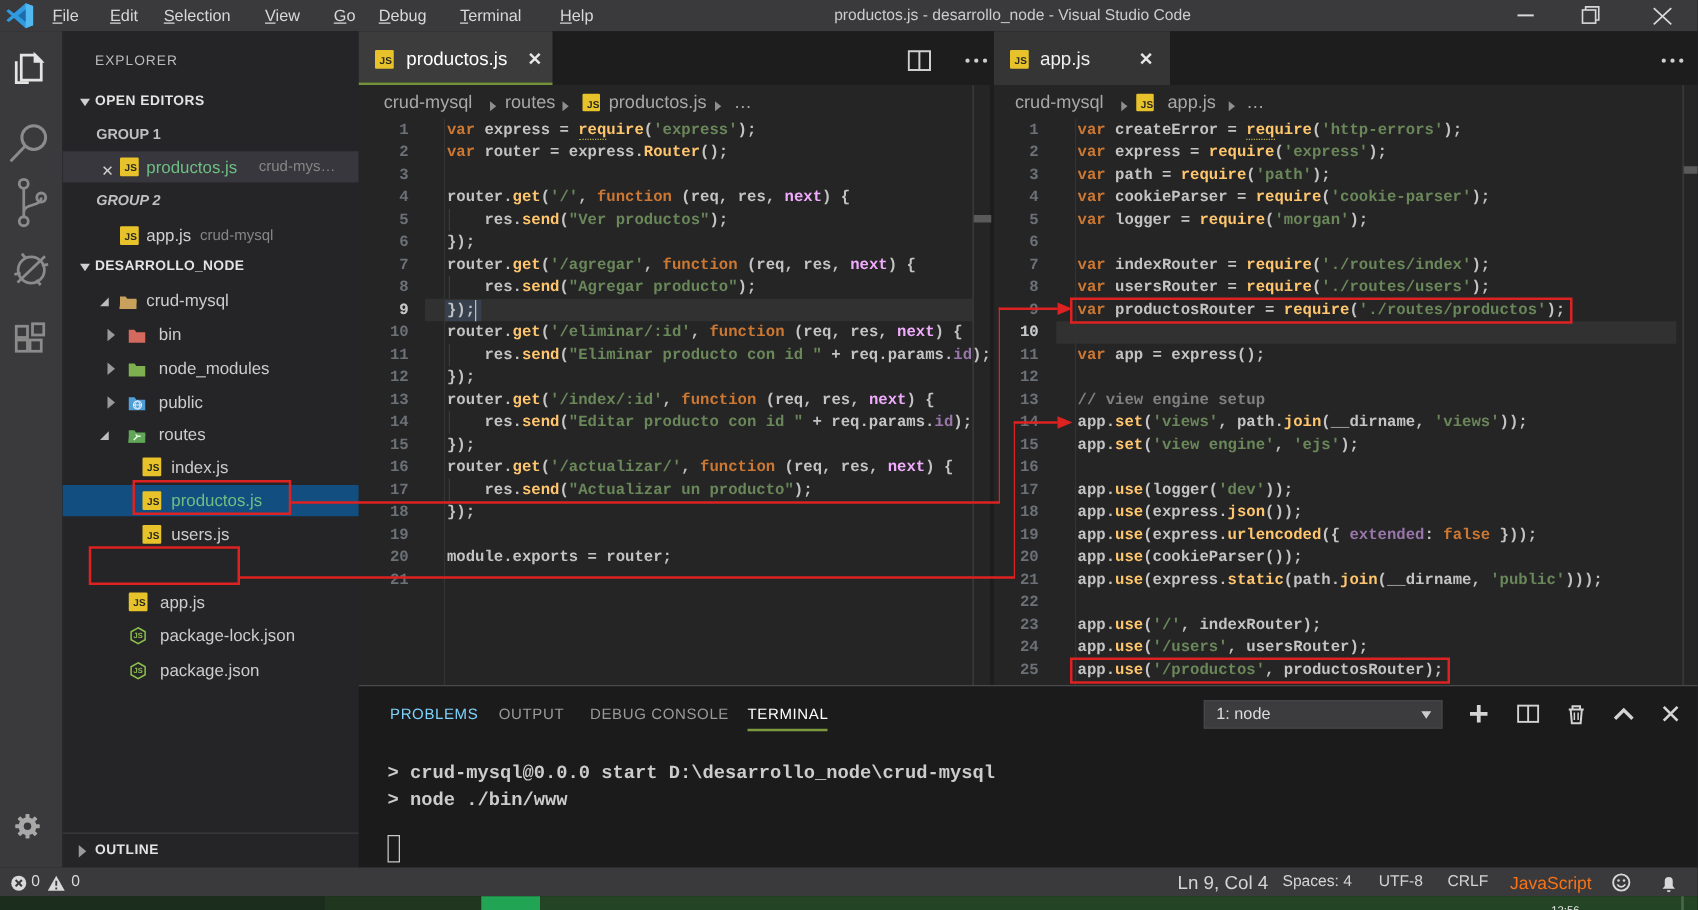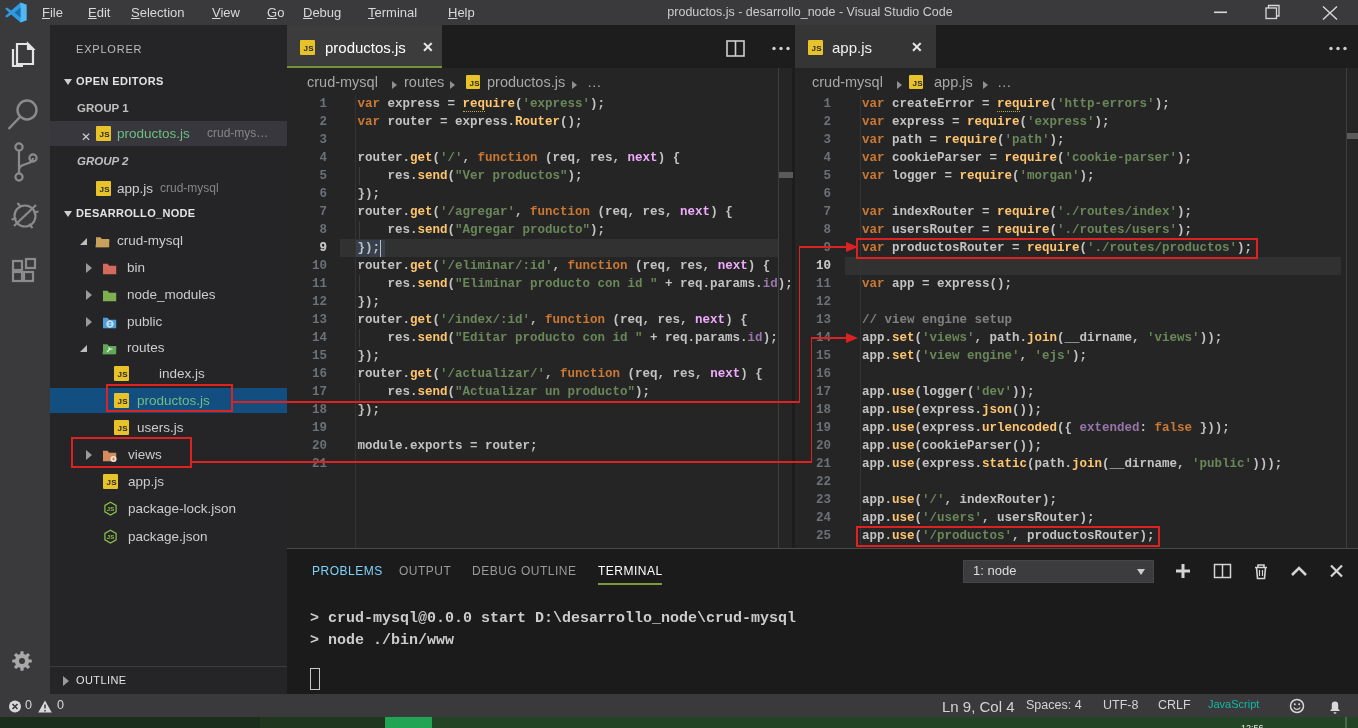--- a/index.html
+++ b/index.html
@@ -153,42 +153,33 @@
         <path d="M1 3.2 h4.4 l1.5 1.8 h7.3 v8.2 h-13.2 z" fill="#61a758"></path>
         <path d="M1.6 6.2 h13 l-1.8 7 h-12.6 z" fill="#61a758" opacity="0.65"></path>
         <path d="M5 11 l3-3 l-1.5-1.5 M8 8 l2.5 0" stroke="#eaffea" stroke-width="1.1" fill="none"></path>
       </svg>
       <span style="position:absolute;left:77px;">routes</span>
     </div>
 <div class="crow" style="top:336px;height:25px;line-height:25px;">
       <span class="jsic" style="left:64px;top:50%;margin-top:-7.5px;">
         <span>JS</span>
       </span>
-      <span style="position:absolute;left:87px;margin-left:22px;">index.js</span>
+      <span style="position:absolute;left:87px;">index.js</span>
     </div>
 <div class="crow" style="top:363px;height:25px;line-height:25px;background:#134e80;">
       <span class="jsic" style="left:64px;top:50%;margin-top:-7.5px;">
         <span>JS</span>
       </span>
       <span style="position:absolute;left:87px;color:#6fbe83;">productos.js</span>
     </div>
 <div class="crow" style="top:390px;height:25px;line-height:25px;">
       <span class="jsic" style="left:64px;top:50%;margin-top:-7.5px;">
         <span>JS</span>
       </span>
       <span style="position:absolute;left:87px;">users.js</span>
-    </div>
-<div class="crow" style="top:417px;height:25px;line-height:25px;">
-      <span style="position:absolute;left:36px;top:50%;margin-top:-5px;width:0;height:0;border-top:5px solid transparent;border-bottom:5px solid transparent;border-left:6px solid #9a9a9a;"></span>
-      <svg style="position:absolute;left:52px;top:50%;margin-top:-7px;" width="16" height="15" viewBox="0 0 16 15">
-        <path d="M1 2.8 h4.6 l1.5 1.9 h7.1 v8.5 h-13.2 z" fill="#d68a5e"></path>
-        <circle cx="11.5" cy="11" r="3" fill="#efe3d2"></circle>
-        <path d="M10 11 h3 M11.5 9.5 v3" stroke="#c9764a" stroke-width="0.9"></path>
-      </svg>
-      <span style="position:absolute;left:78px;">views</span>
     </div>
 <div class="crow" style="top:444px;height:25px;line-height:25px;">
       <span class="jsic" style="left:53px;top:50%;margin-top:-7.5px;">
         <span>JS</span>
       </span>
       <span style="position:absolute;left:78px;">app.js</span>
     </div>
 <div class="crow" style="top:471px;height:25px;line-height:25px;">
       <svg style="position:absolute;left:53px;top:50%;margin-top:-7.5px;" width="15" height="15" viewBox="0 0 15 15">
         <path d="M7.5 1.2 L13.1 4.4 V10.8 L7.5 14 L1.9 10.8 V4.4 Z" fill="none" stroke="#8cc04c" stroke-width="1.2"></path>
@@ -199,21 +190,21 @@
 <div class="crow" style="top:499px;height:25px;line-height:25px;">
       <svg style="position:absolute;left:53px;top:50%;margin-top:-7.5px;" width="15" height="15" viewBox="0 0 15 15">
         <path d="M7.5 1.2 L13.1 4.4 V10.8 L7.5 14 L1.9 10.8 V4.4 Z" fill="none" stroke="#8cc04c" stroke-width="1.2"></path>
         <text x="7.5" y="9.8" font-size="6" font-weight="bold" fill="#8cc04c" text-anchor="middle" font-family="Liberation Sans">JS</text>
       </svg>
       <span style="position:absolute;left:78px;">package.json</span>
     </div>
 <div class="crow" style="top:641px;height:1px;background:#3c3c3e;"></div>
 <div class="crow" style="top:643px;height:25px;line-height:25px;">
       <span style="position:absolute;left:13px;top:50%;margin-top:-5px;width:0;height:0;border-top:5px solid transparent;border-bottom:5px solid transparent;border-left:6px solid #9a9a9a;"></span>
-      <span style="left:26px;position:absolute;font-size:11px;font-weight:normal;letter-spacing:0.4px;color:#e3e3e3;">OUTLINE</span>
+      <span style="left:26px;position:absolute;font-size:11px;font-weight:bold;letter-spacing:0.4px;color:#e3e3e3;">OUTLINE</span>
     </div>
 </div>
 <div class="a" style="left:287px;top:25px;width:1071px;height:43px;background:#1d1d1e;"></div>
 <div class="a" style="left:287px;top:68px;width:1071px;height:480px;background:#252526;"></div>
 <div class="a" style="left:287px;top:25px;width:155px;height:41px;background:#3c3c3d;"></div>
 <div class="a" style="left:287px;top:65.5px;width:155px;height:2.5px;background:#74923c;"></div>
 <span class="jsic" style="left:300px;top:40px;">
     <span>JS</span>
   </span>
 <div class="a" style="left:325px;top:39px;font-size:15px;color:#ffffff;">productos.js</div>
@@ -353,21 +344,21 @@
 app.<span class="f">use</span>(<span class="s">'/productos'</span>, productosRouter);</pre>
 <div class="a" style="left:379.5px;top:240px;width:1.5px;height:17px;background:#bbbbbb;"></div>
 <div class="a" style="left:778px;top:68px;width:1px;height:480px;background:#3e3e40;"></div>
 <div class="a" style="left:792px;top:25px;width:3px;height:523px;background:#1d1d1e;"></div>
 <div class="a" style="left:779px;top:172px;width:14px;height:6px;background:#5a5a5a;"></div>
 <div class="a" style="left:1346px;top:68px;width:1px;height:480px;background:#3e3e40;"></div>
 <div class="a" style="left:1347px;top:133px;width:11px;height:6px;background:#5a5a5a;"></div>
 <div class="a" style="left:287px;top:548px;width:1071px;height:146px;background:#1b1b1c;border-top:1px solid #4a4a4c;"></div>
 <div class="a" style="top:564px;font-size:12px;letter-spacing:0.5px;color:#7dd3fc;left:312px;">PROBLEMS</div>
 <div class="a" style="top:564px;font-size:12px;letter-spacing:0.5px;color:#9a9a9a;left:399px;">OUTPUT</div>
-<div class="a" style="top:564px;font-size:12px;letter-spacing:0.5px;color:#9a9a9a;left:472px;">DEBUG OUTLINE</div>
+<div class="a" style="top:564px;font-size:12px;letter-spacing:0.5px;color:#9a9a9a;left:472px;">DEBUG CONSOLE</div>
 <div class="a" style="top:564px;font-size:12px;letter-spacing:0.5px;color:#ffffff;left:598px;">TERMINAL</div>
 <div class="a" style="left:598px;top:583px;width:64px;height:2px;background:#7e9a3f;"></div>
 <div class="a" style="left:963px;top:560px;width:191px;height:23px;background:#3c3c3e;border:1px solid #464648;"></div>
 <div class="a" style="left:973px;top:563px;font-size:13px;color:#dddddd;">1: node</div>
 <div class="a" style="left:1137px;top:569px;width:0;height:0;border-left:4.5px solid transparent;border-right:4.5px solid transparent;border-top:6px solid #cccccc;"></div>
 <svg class="a" style="left:1168px;top:558px;" width="190 " height="28" viewBox="0 0 190 28">
 <g stroke="#d4d4d4" fill="none">
 <path d="M15 6 v14 M8 13 h14" stroke-width="3"></path>
 <rect x="46.5" y="6.5" width="16" height="13" stroke-width="1.5"></rect>
 <line x1="54.5" y1="6.5" x2="54.5" y2="19.5" stroke-width="1.5"></line>
@@ -388,21 +379,21 @@
 <path d="M4.5 5 l5 5 M9.5 5 l-5 5" stroke="#3a3a3c" stroke-width="1.6"></path>
 <path d="M37 1.5 L43.8 13.5 H30.2 Z" fill="#d8d8d8"></path>
 <path d="M37 5.5 v4 M37 11 v1.5" stroke="#3a3a3c" stroke-width="1.5"></path>
 </svg>
 <div class="a" style="left:25px;top:698px;font-size:12.5px;color:#d8d8d8;">0</div>
 <div class="a" style="left:57px;top:698px;font-size:12.5px;color:#d8d8d8;">0</div>
 <div class="a" style="top:698px;font-size:15px;color:#d4d4d4;left:942px;">Ln 9, Col 4</div>
 <div class="a" style="top:698px;font-size:12.5px;color:#d4d4d4;left:1026px;">Spaces: 4</div>
 <div class="a" style="top:698px;font-size:12.5px;color:#d4d4d4;left:1103px;">UTF-8</div>
 <div class="a" style="top:698px;font-size:12.5px;color:#d4d4d4;left:1158px;">CRLF</div>
-<div class="a" style="top:698px;font-size:11px;color:#14b8a6;left:1208px;">JavaScript</div>
+<div class="a" style="top:698px;font-size:14px;color:#f97316;left:1208px;">JavaScript</div>
 <svg class="a" style="left:1289px;top:698px;" width="60" height="16" viewBox="0 0 60 16">
 <circle cx="8" cy="8" r="6.5" fill="none" stroke="#d8d8d8" stroke-width="1.5"></circle>
 <circle cx="5.8" cy="6.3" r="1" fill="#d8d8d8"></circle>
     <circle cx="10.2" cy="6.3" r="1" fill="#d8d8d8"></circle>
 <path d="M4.8 9.5 c1.5 2.6 4.9 2.6 6.4 0" stroke="#d8d8d8" stroke-width="1.3" fill="none"></path>
 <path d="M41 13 h10 l-1.8-2.2 v-4 a3.2 3.2 0 0 0-6.4 0 v4 Z" fill="#d8d8d8"></path>
 <path d="M44.5 14.2 a1.5 1.5 0 0 0 3 0" fill="#d8d8d8"></path>
 </svg>
 <div class="a" style="left:0;top:717px;width:1358px;height:11px;background:#1b2d1d;"></div>
 <div class="a" style="left:260px;top:717px;width:125px;height:11px;background:#20361f;"></div>

